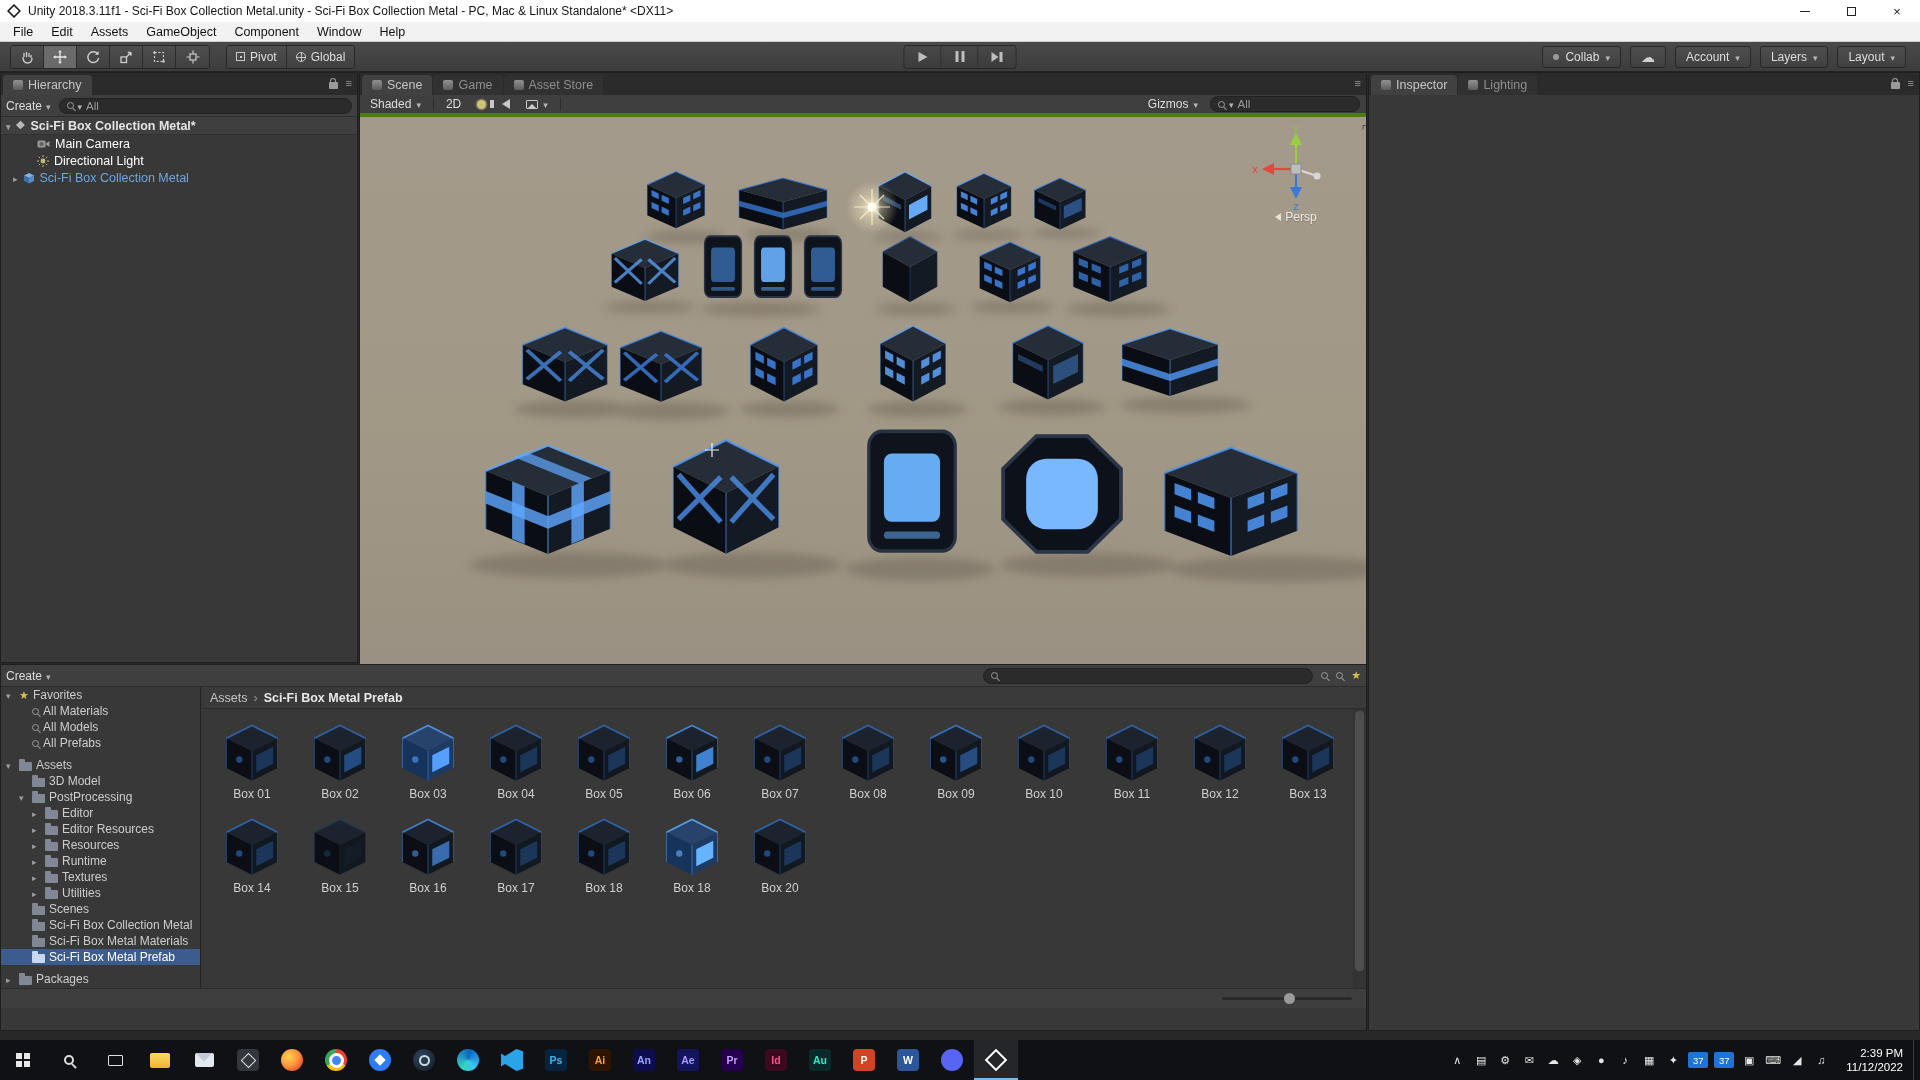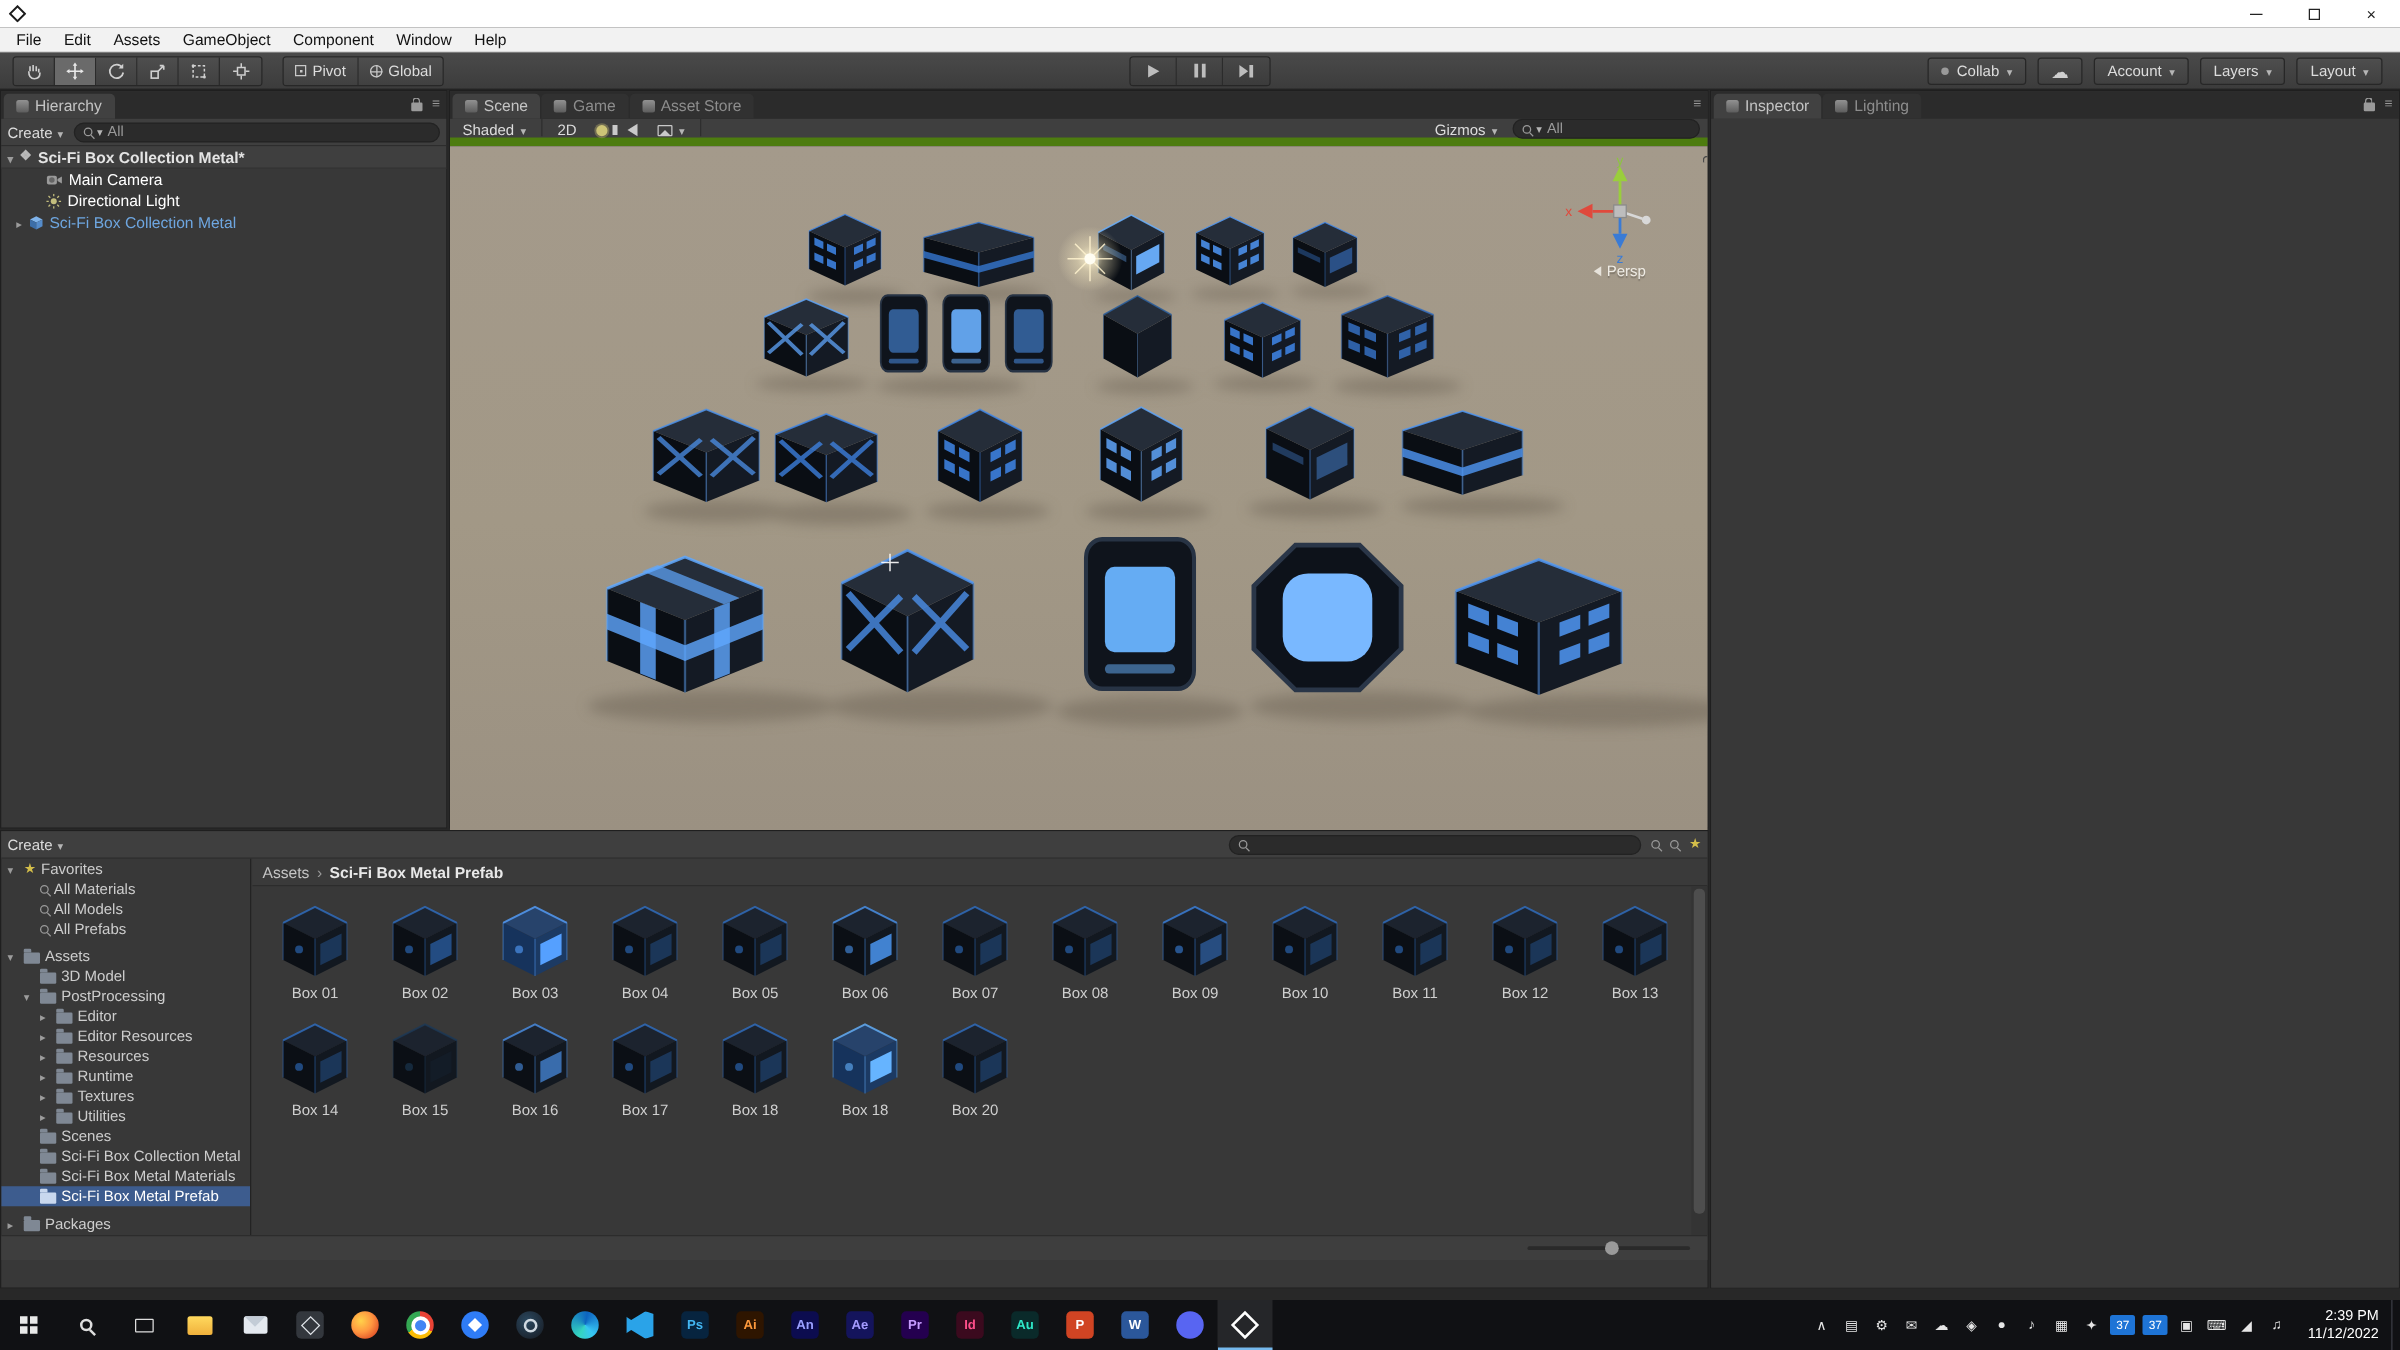--- a/index.html
+++ b/index.html
@@ -88,22 +88,22 @@
   .h-root-row { height:18px; background:#3f3f3f; border-bottom:1px solid #323232; display:flex;
                 align-items:center; gap:5px; padding-left:5px; font-weight:bold; color:#e4e4e4; font-size:12.5px; }
   .h-row { height:17px; display:flex; align-items:center; gap:5px; padding-left:36px; font-size:12.5px; color:#ffffff; }
   .h-row.prefab { padding-left:12px; color:#6ea6e0; }
   .tri-open::before { content:"▾"; font-size:9px; color:#9c9c9c; }
   .tri-closed::before { content:"▸"; font-size:9px; color:#9c9c9c; }
   .unity-scene-ic { color:#b9b9b9; font-size:11px; line-height:1; }
 
   
   .scene-panel { left:359px; top:72px; width:1008px; height:591px; }
-  .scene-toolbar { height:22px; background:#3f3f3f; border-bottom:7px solid #4d7c0f;
-                   display:flex; gap:8px; padding:0 6px; font-size:12px; }
+  .scene-toolbar { height:22px; background:#3f3f3f; border-bottom:4px solid #4d7c0f;
+                   display:flex; align-items:center; gap:8px; padding:0 6px; font-size:12px; }
   .st-btn { display:flex; align-items:center; gap:5px; color:#ddd; padding:0 4px; height:18px; }
   .st-sep { width:1px; height:14px; background:#2e2e2e; }
   .sun-ic { position:relative; width:9px; height:9px; background:#cdc476; border-radius:50%;
             box-shadow:0 0 0 1.5px rgba(205,196,118,.35); }
   .spk-ic { width:0; height:0; border-top:5px solid transparent; border-bottom:5px solid transparent;
             border-right:8px solid #c9c9c9; position:relative; }
   .spk-ic::after { content:""; position:absolute; left:-12px; top:-4px; width:4px; height:8px; background:#c9c9c9; }
   .fx-ic { width:12px; height:9px; border:1px solid #c9c9c9; border-radius:1px; position:relative; }
   .fx-ic::after { content:""; position:absolute; left:1px; bottom:0; border-left:4px solid transparent;
                   border-right:4px solid transparent; border-bottom:4px solid #c9c9c9; }
@@ -225,20 +225,21 @@
     </symbol>
   </defs>
 </svg>
 
 <div id="app">
 
   <div class="titlebar">
     <svg class="u-logo" viewBox="0 0 16 16">
       <rect x="3.2" y="3.2" width="9.6" height="9.6" transform="rotate(45 8 8)" fill="none" stroke="#1d1d1d" stroke-width="1.8"></rect>
     </svg>
+    <span class="title-text">Unity 2018.3.11f1 - Sci-Fi Box Collection Metal.unity - Sci-Fi Box Collection Metal - PC, Mac &amp; Linux Standalone* &lt;DX11&gt;</span>
     <div class="win-controls">
       <div class="win-btn win-min">
           <i></i>
         </div>
       <div class="win-btn win-max">
           <i></i>
         </div>
       <div class="win-btn win-close">
           <i>×</i>
         </div>

